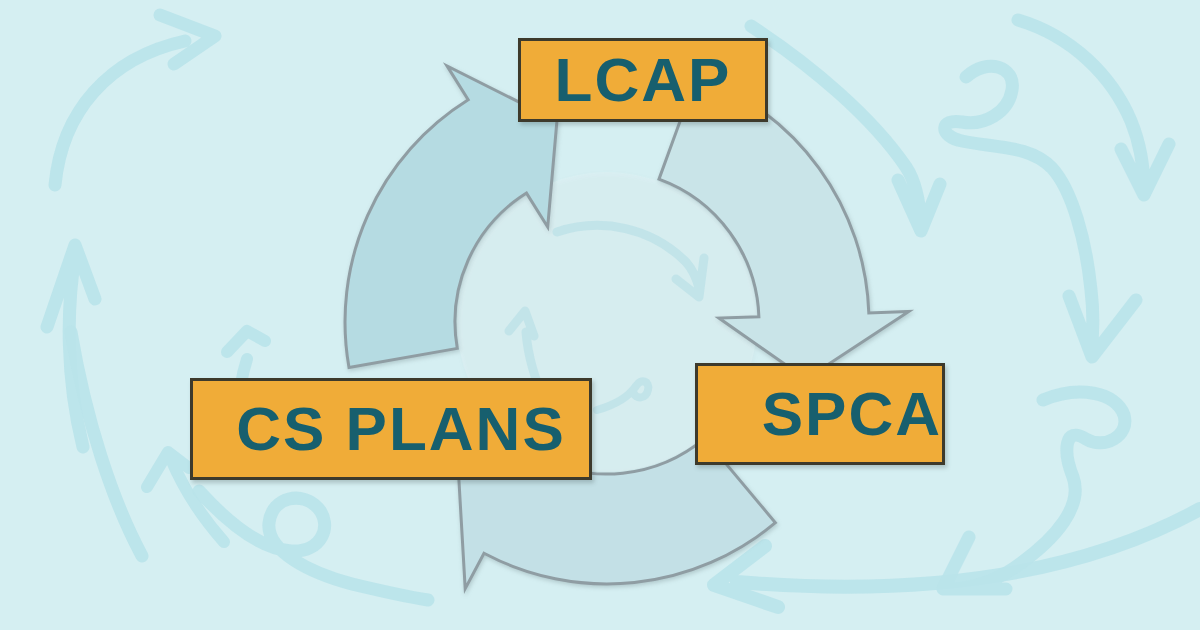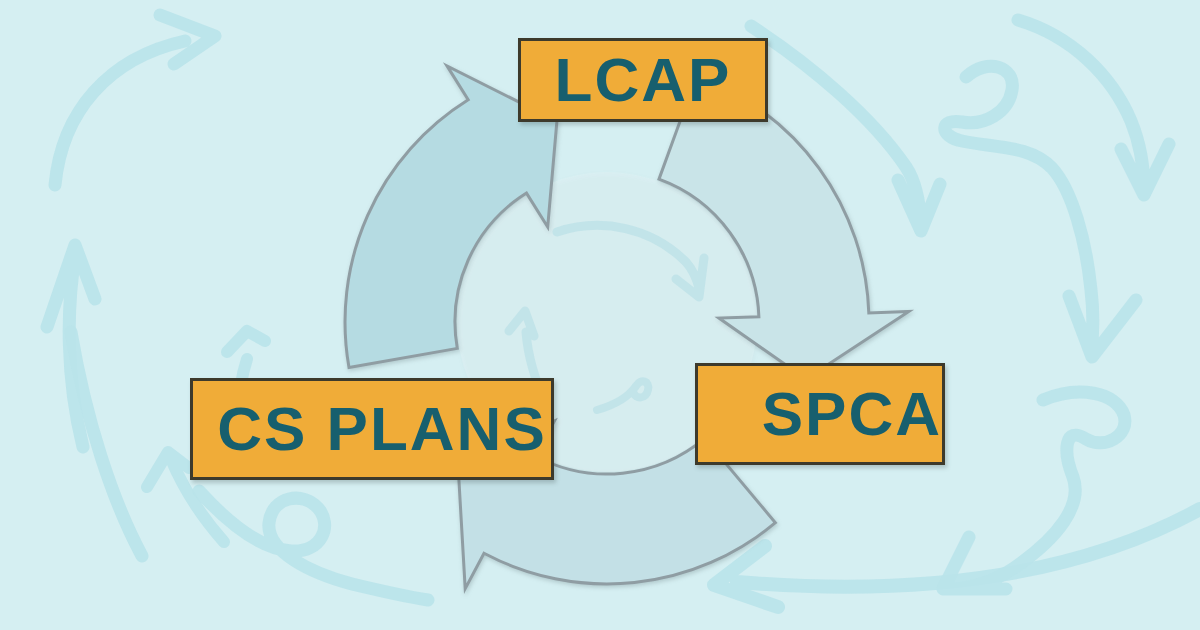--- a/index.html
+++ b/index.html
@@ -22,21 +22,21 @@
     position:absolute;display:flex;align-items:center;justify-content:center;
     background:var(--box-fill);border:3px solid var(--box-border);
     box-shadow:2px 3px 4px rgba(70,85,85,.28);
   }
   .node span{
     color:var(--label-text);font-weight:bold;font-size:62px;letter-spacing:2px;
     line-height:1;white-space:nowrap;
   }
   .node-lcap{left:472px;top:38px;width:250px;height:84px;margin-left:46px;}
   .node-spca{left:695px;top:363px;width:250px;height:102px;justify-content:flex-end;}
-  .node-cs-plans{left:190px;top:378px;width:364px;height:102px;padding-left:20px;}
+  .node-cs-plans{left:190px;top:378px;width:402px;height:102px;padding-left:20px;}
 </style>
 </head>
 <body>
 
 <div class="canvas">
 
   <svg class="layer" viewBox="0 0 1200 630">
     <g class="doodles">
       <path d="M55 185 C62 112 108 58 185 41 M160 15 L215 36 L174 64" stroke-width="13"></path>
       <path d="M83 447 C66 378 66 308 76 250 M47 327 L75 245 L95 299" stroke-width="13"></path>

